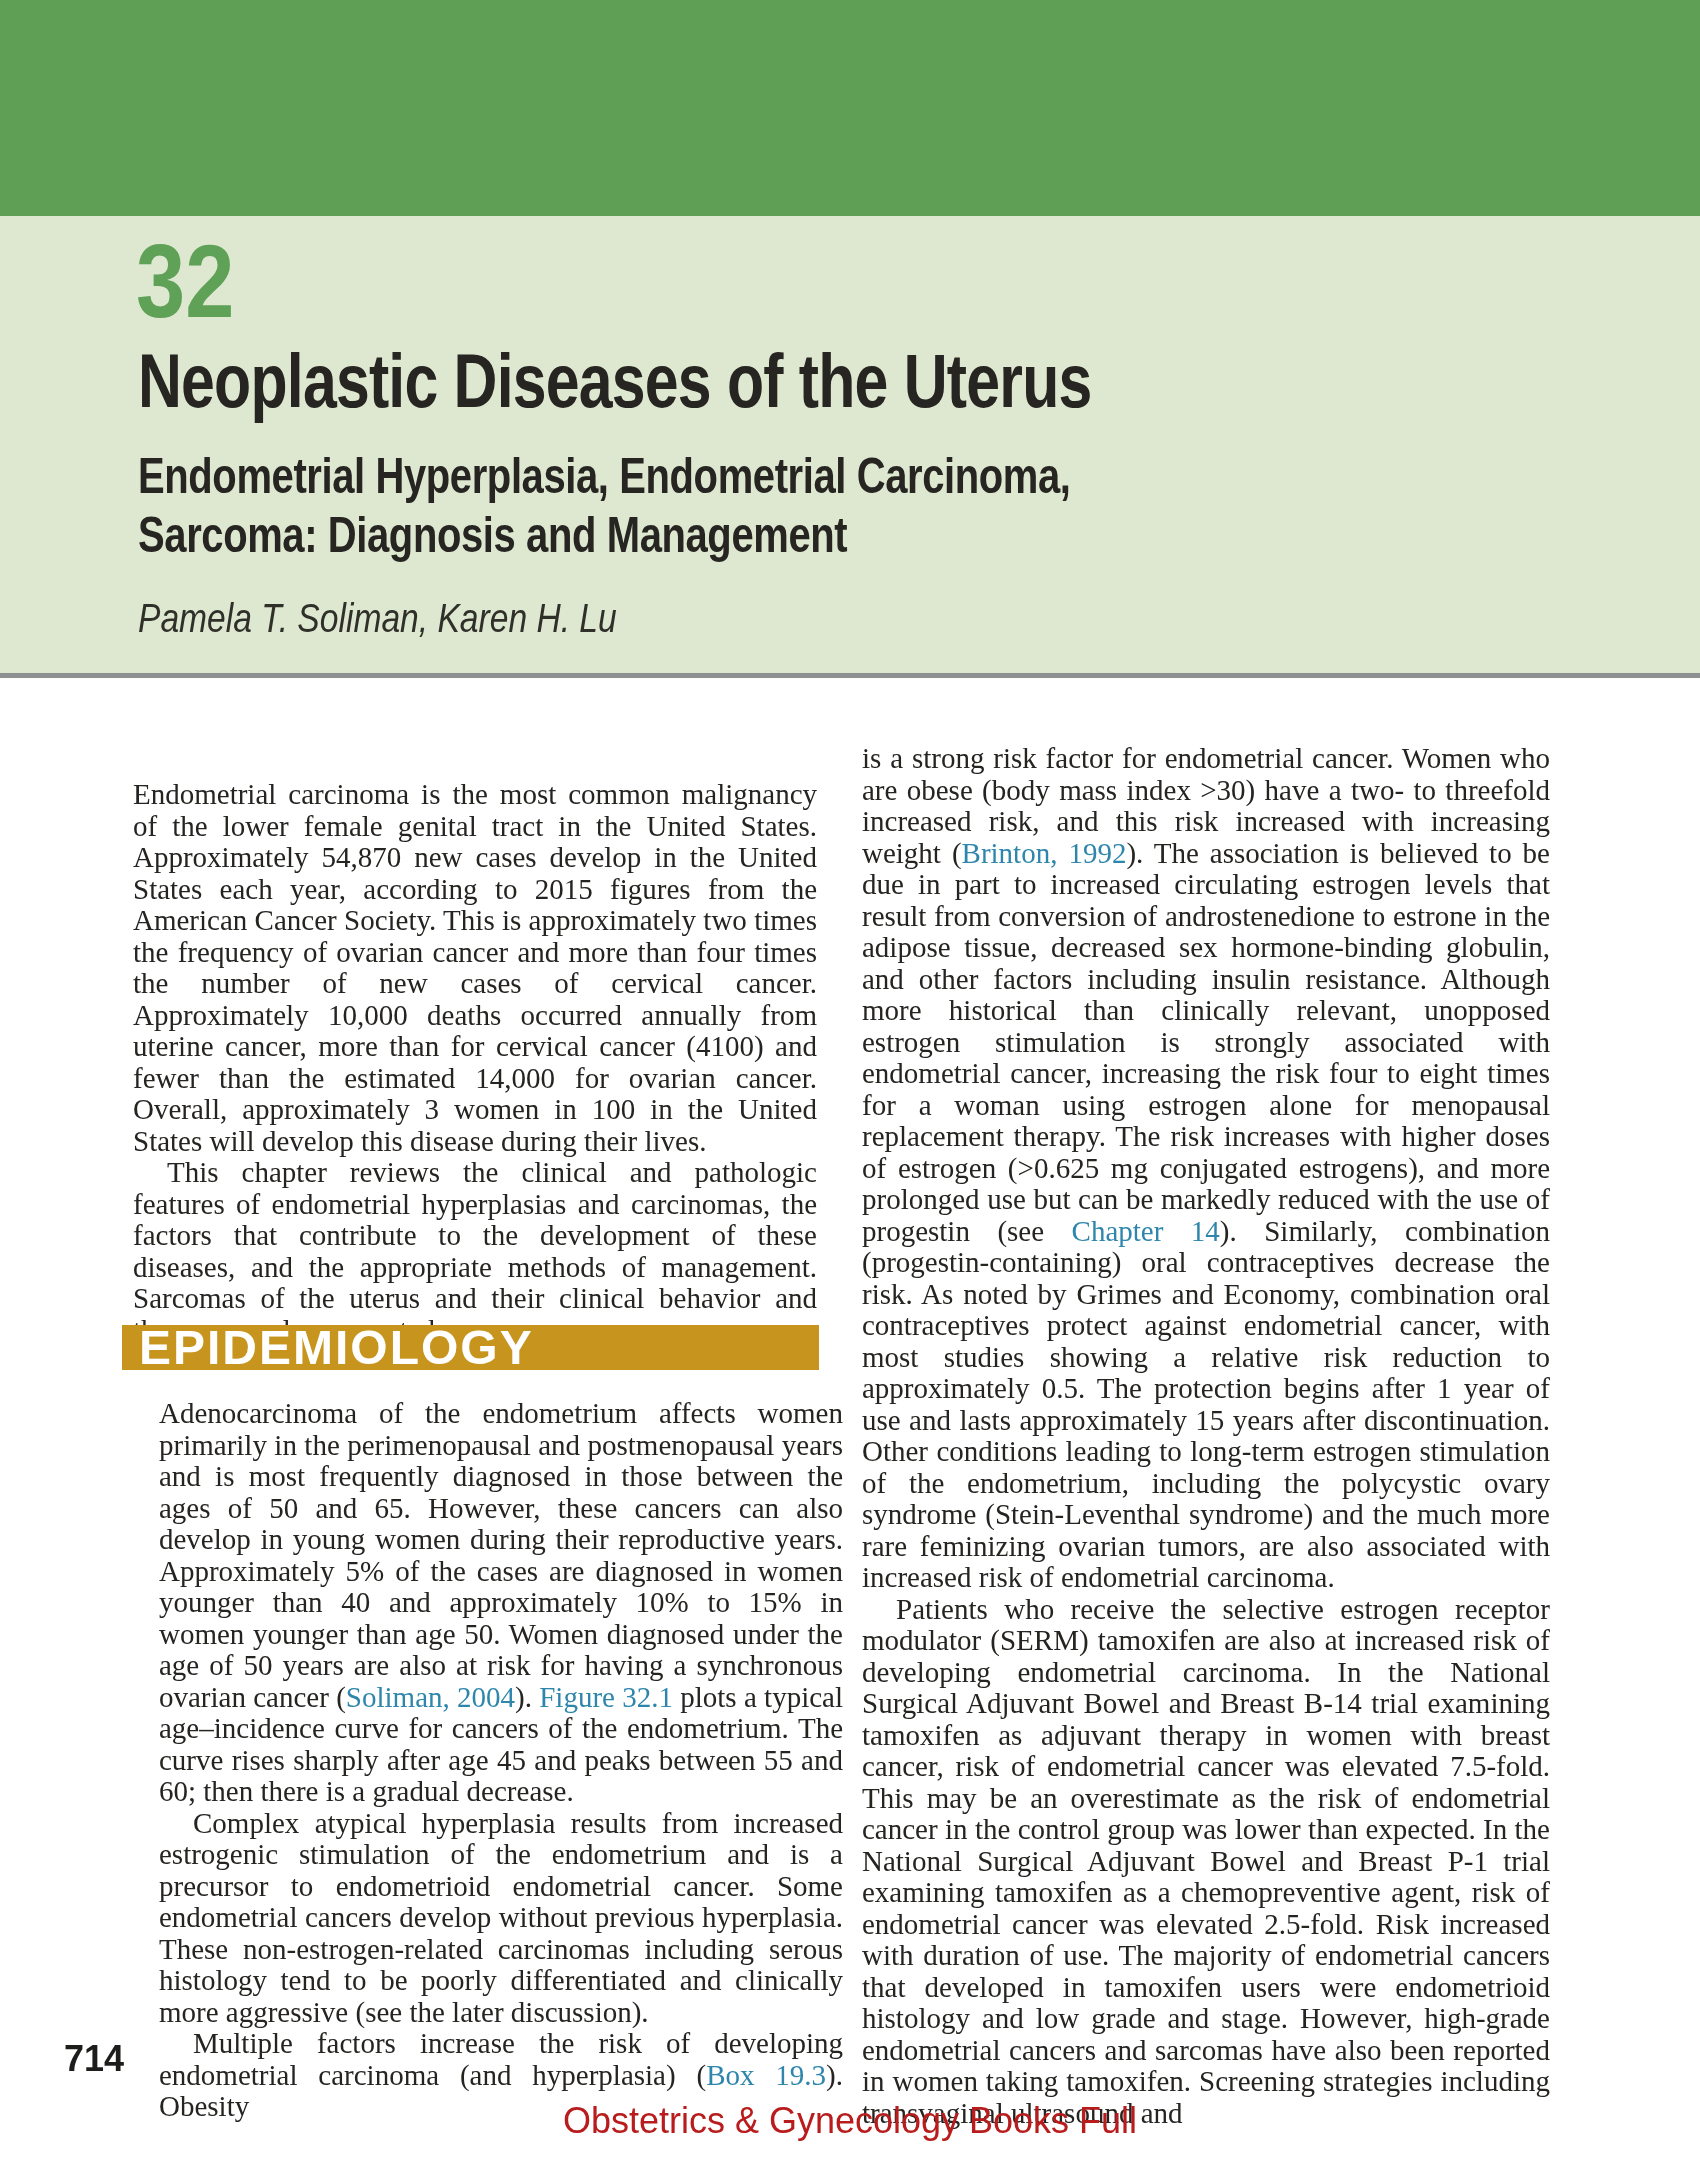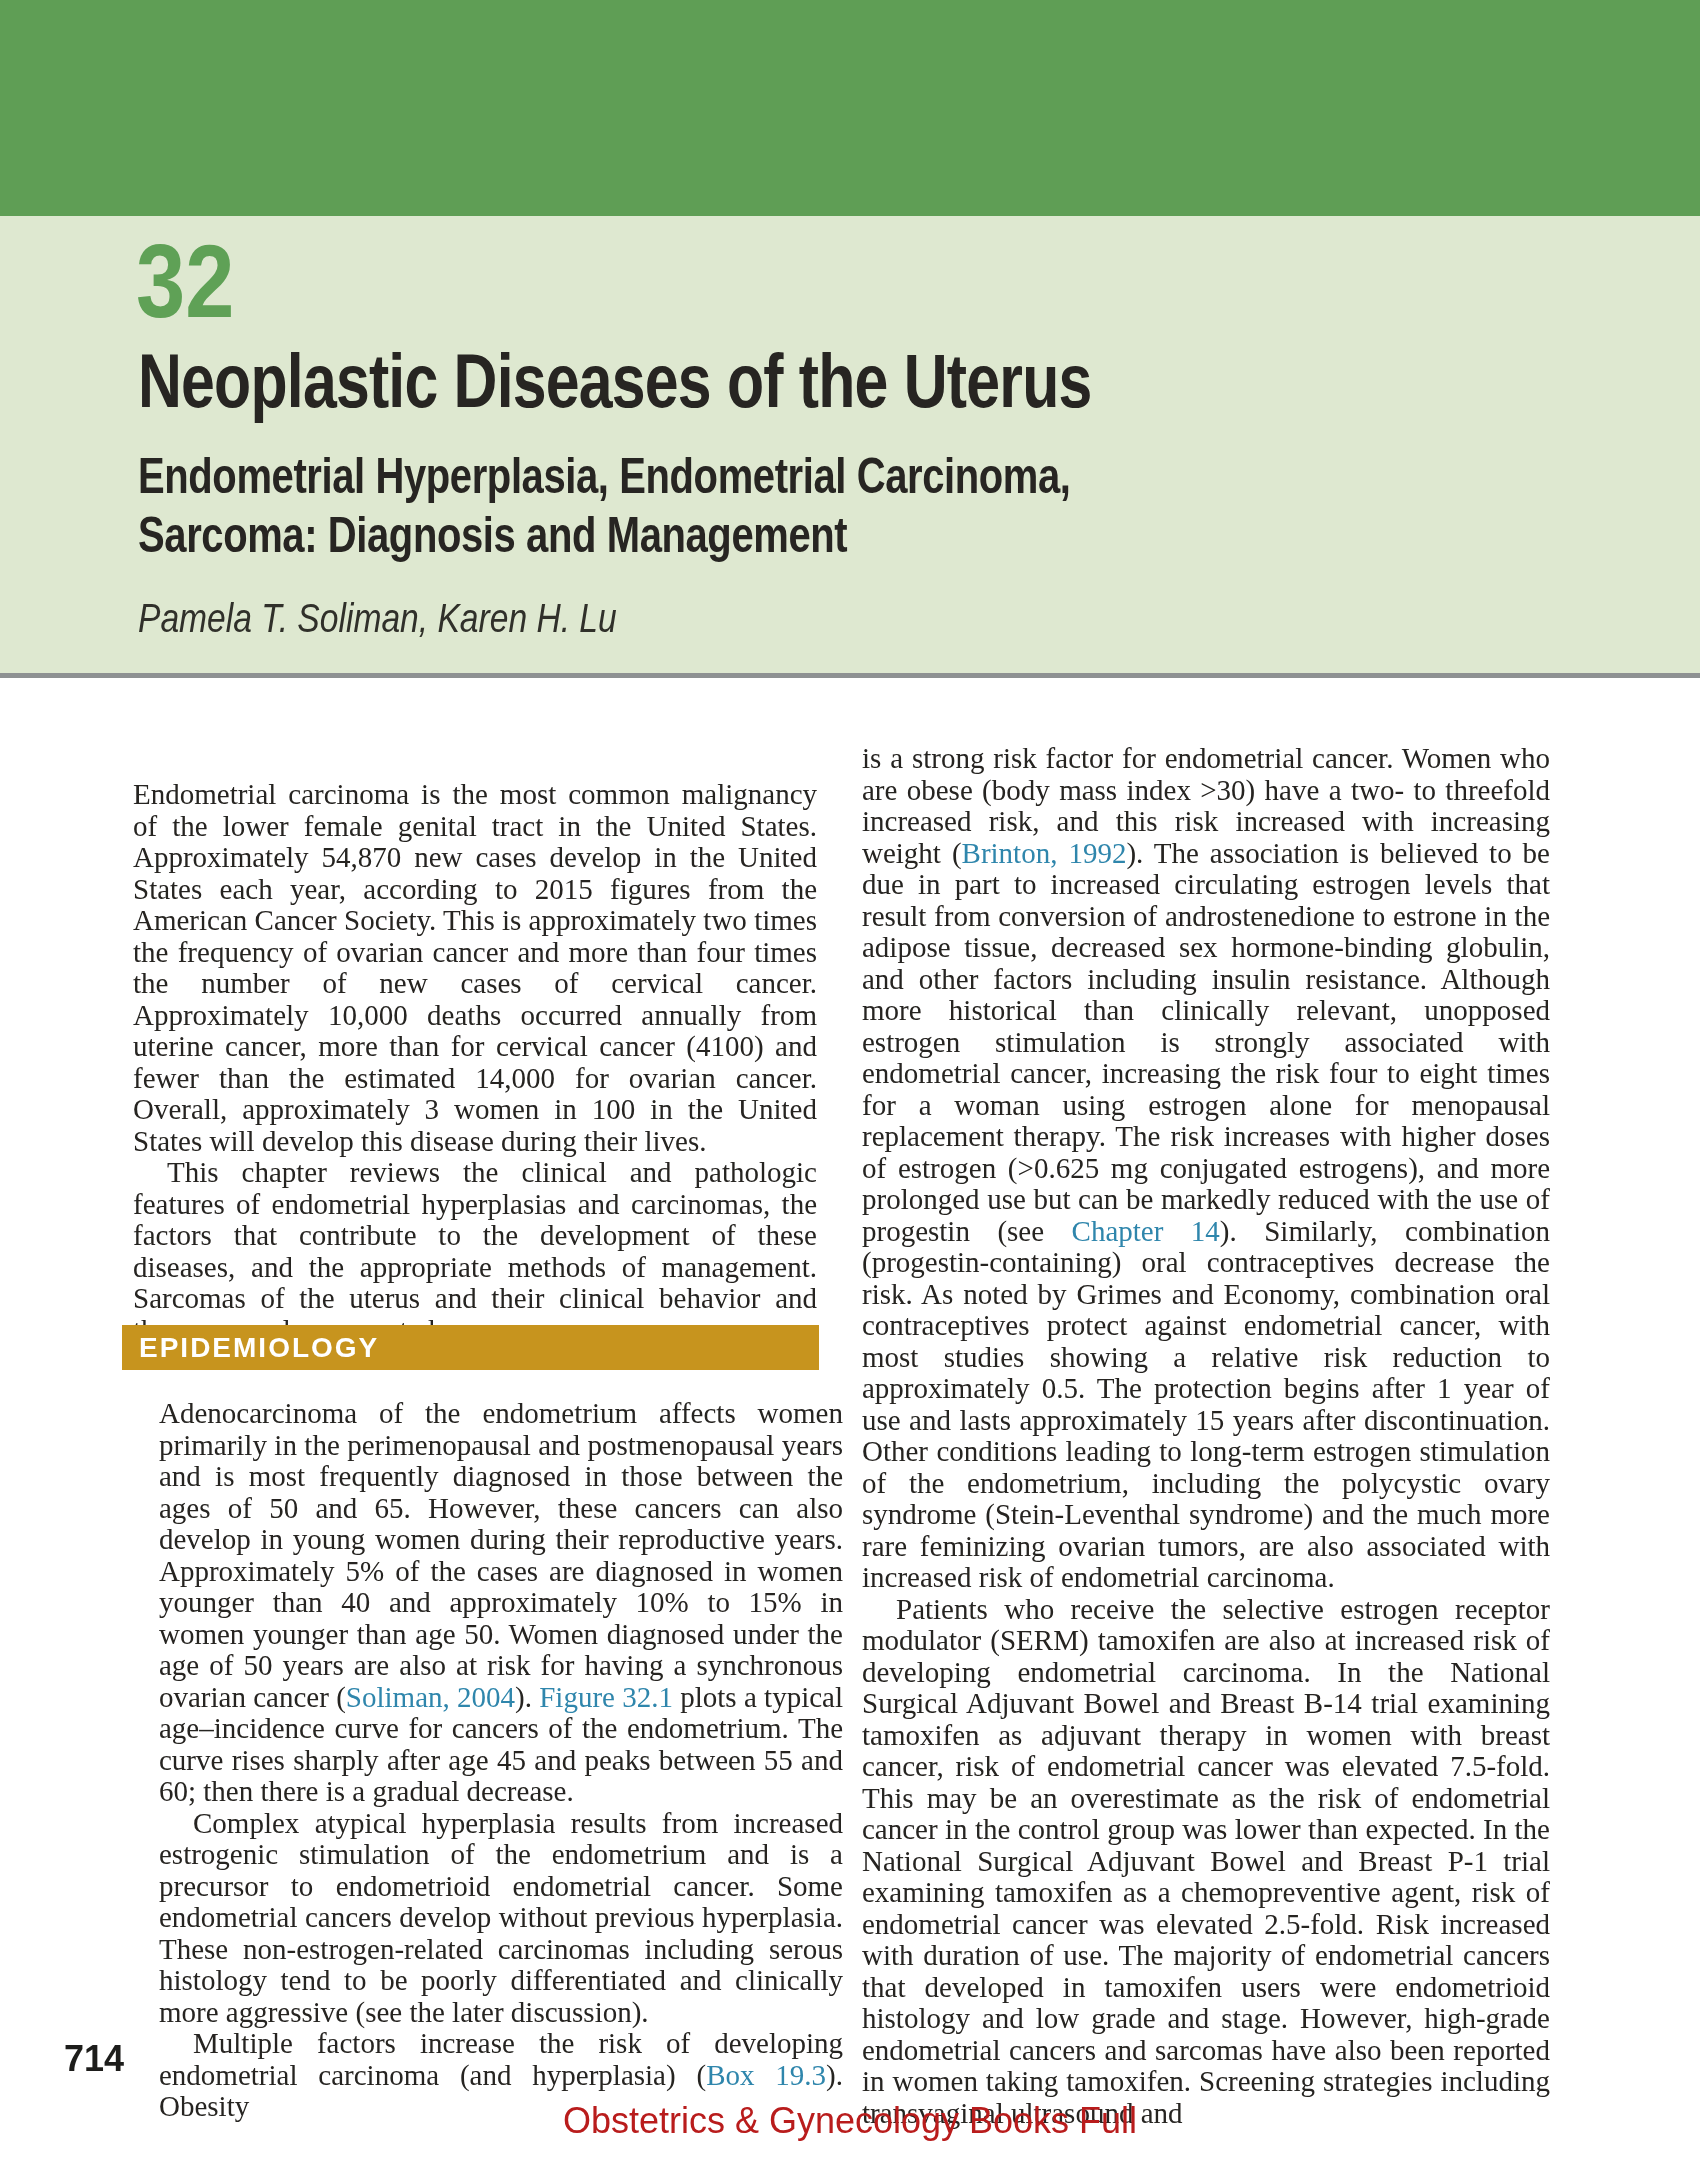--- a/index.html
+++ b/index.html
@@ -44,21 +44,21 @@
   .para{margin:0;}
   .para.indent{text-indent:34px;}
   .ref-link{color:#2f86ac;}
 
   .section-bar{
     position:absolute;left:122px;top:1325px;width:697px;height:45px;
     background:#c7941e;display:flex;align-items:center;box-sizing:border-box;
     padding-left:17px;
   }
   .section-bar span{
-    font-family:"Liberation Sans",sans-serif;font-weight:bold;font-size:28px;
+    font-family:"Liberation Sans",sans-serif;font-weight:bold;font-size:48px;
     letter-spacing:2px;color:#ffffff;line-height:1;
   }
 
   .page-num{
     position:absolute;left:64px;top:2038px;
     font-family:"Liberation Sans",sans-serif;font-weight:bold;font-size:36px;
     color:#1d1d1b;
   }
   .watermark{
     position:absolute;left:0;top:2100px;width:1700px;text-align:center;

